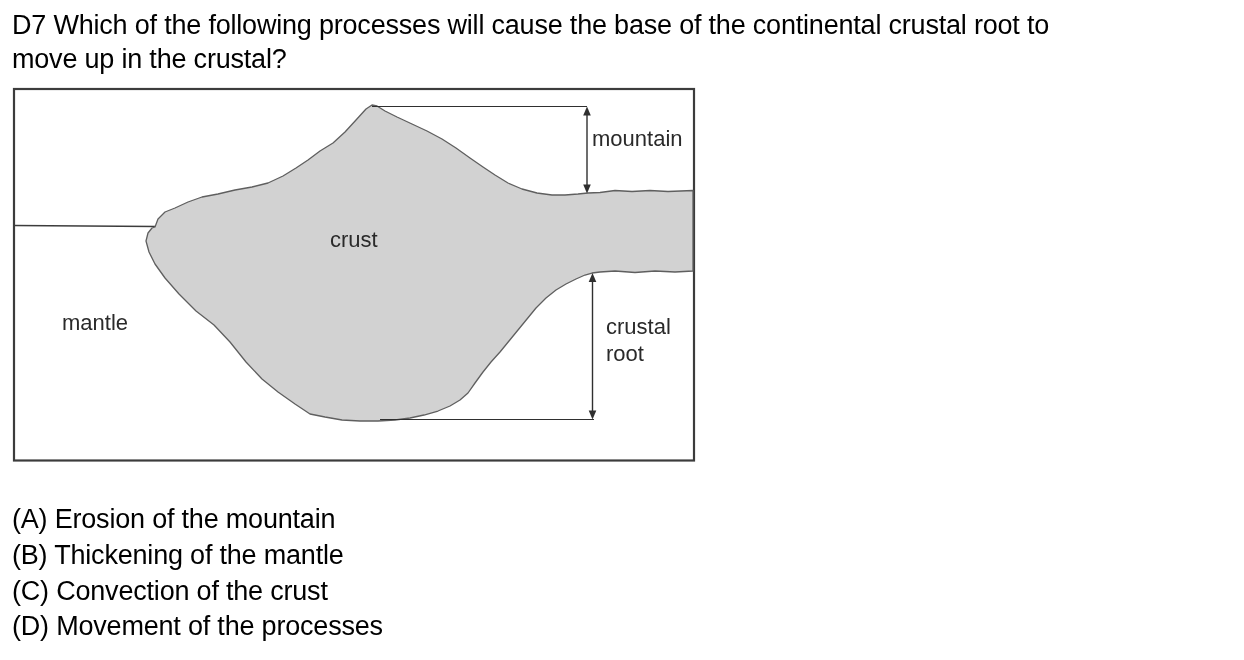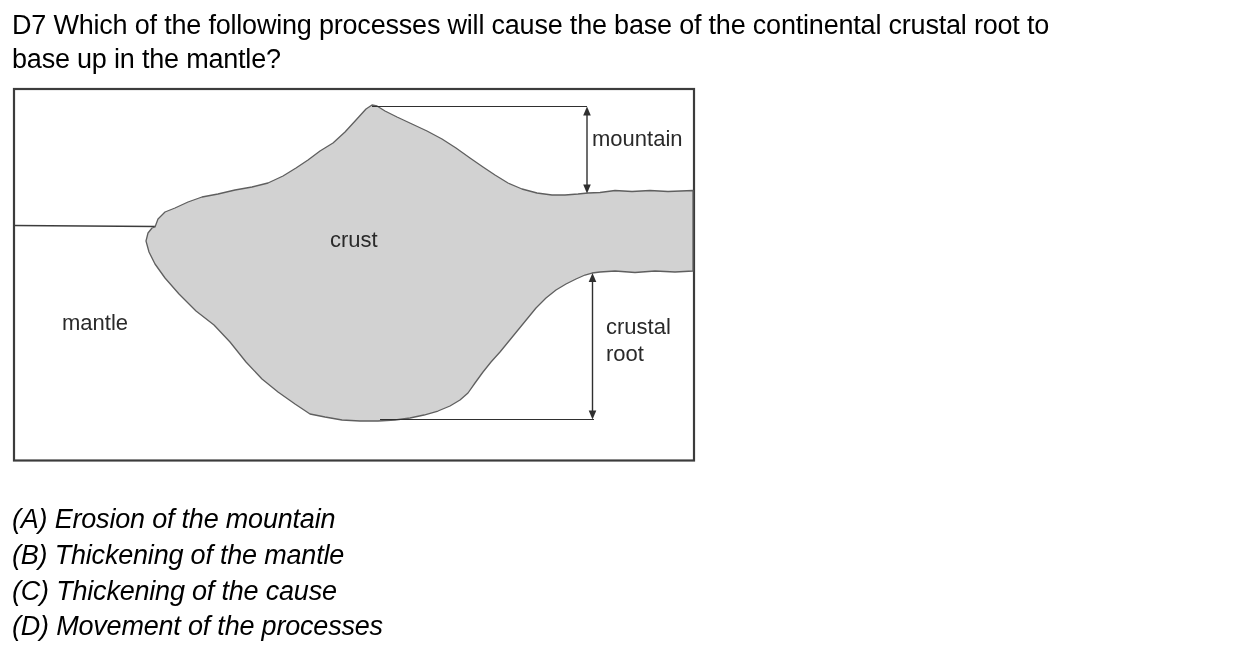--- a/index.html
+++ b/index.html
@@ -33,36 +33,35 @@
     height: 660px;
   }
   .options {
     position: absolute;
     left: 12px;
     top: 502px;
     font-size: 27px;
     line-height: 35.8px;
     letter-spacing: -0.2px;
     white-space: nowrap;
-    font-style: italic;
   }
   .diagram-label {
     font-family: "Liberation Sans", sans-serif;
     font-size: 22px;
     fill: #2a2a2a;
   }
 </style>
 </head>
 <body>
 
 <div class="page">
 
   <div class="question">
     <div>D7 Which of the following processes will cause the base of the continental crustal root to</div>
-    <div>base up in the mantle?</div>
+    <div>move up in the crustal?</div>
   </div>
 
   <svg class="diagram-svg" viewBox="0 0 1244 660" xmlns="http://www.w3.org/2000/svg">
 
     <rect x="14" y="89" width="680" height="371.5" fill="#ffffff" stroke-width="2.2" stroke="#3c3c3c"></rect>
 
     <line x1="14" y1="225.5" x2="156" y2="226.5" stroke-width="1.6" stroke="#3c3c3c"></line>
 
     <path stroke="#5f5f5f" stroke-width="1.3" stroke-linejoin="round" d="M155,227
              L158,219 165,212 175,208 188,202 202,197 218,194 235,190 252,187 268,183
@@ -97,17 +96,17 @@
     <text class="diagram-label" x="592" y="146">mountain</text>
     <text class="diagram-label" x="330" y="247">crust</text>
     <text class="diagram-label" x="62" y="330">mantle</text>
     <text class="diagram-label" x="606" y="334">crustal</text>
     <text class="diagram-label" x="606" y="361">root</text>
   </svg>
 
   <div class="options">
     <div>(A) Erosion of the mountain</div>
     <div>(B) Thickening of the mantle</div>
-    <div>(C) Thickening of the cause</div>
+    <div>(C) Convection of the crust</div>
     <div>(D) Movement of the processes</div>
   </div>
 
 </div>
 
 </body></html>

